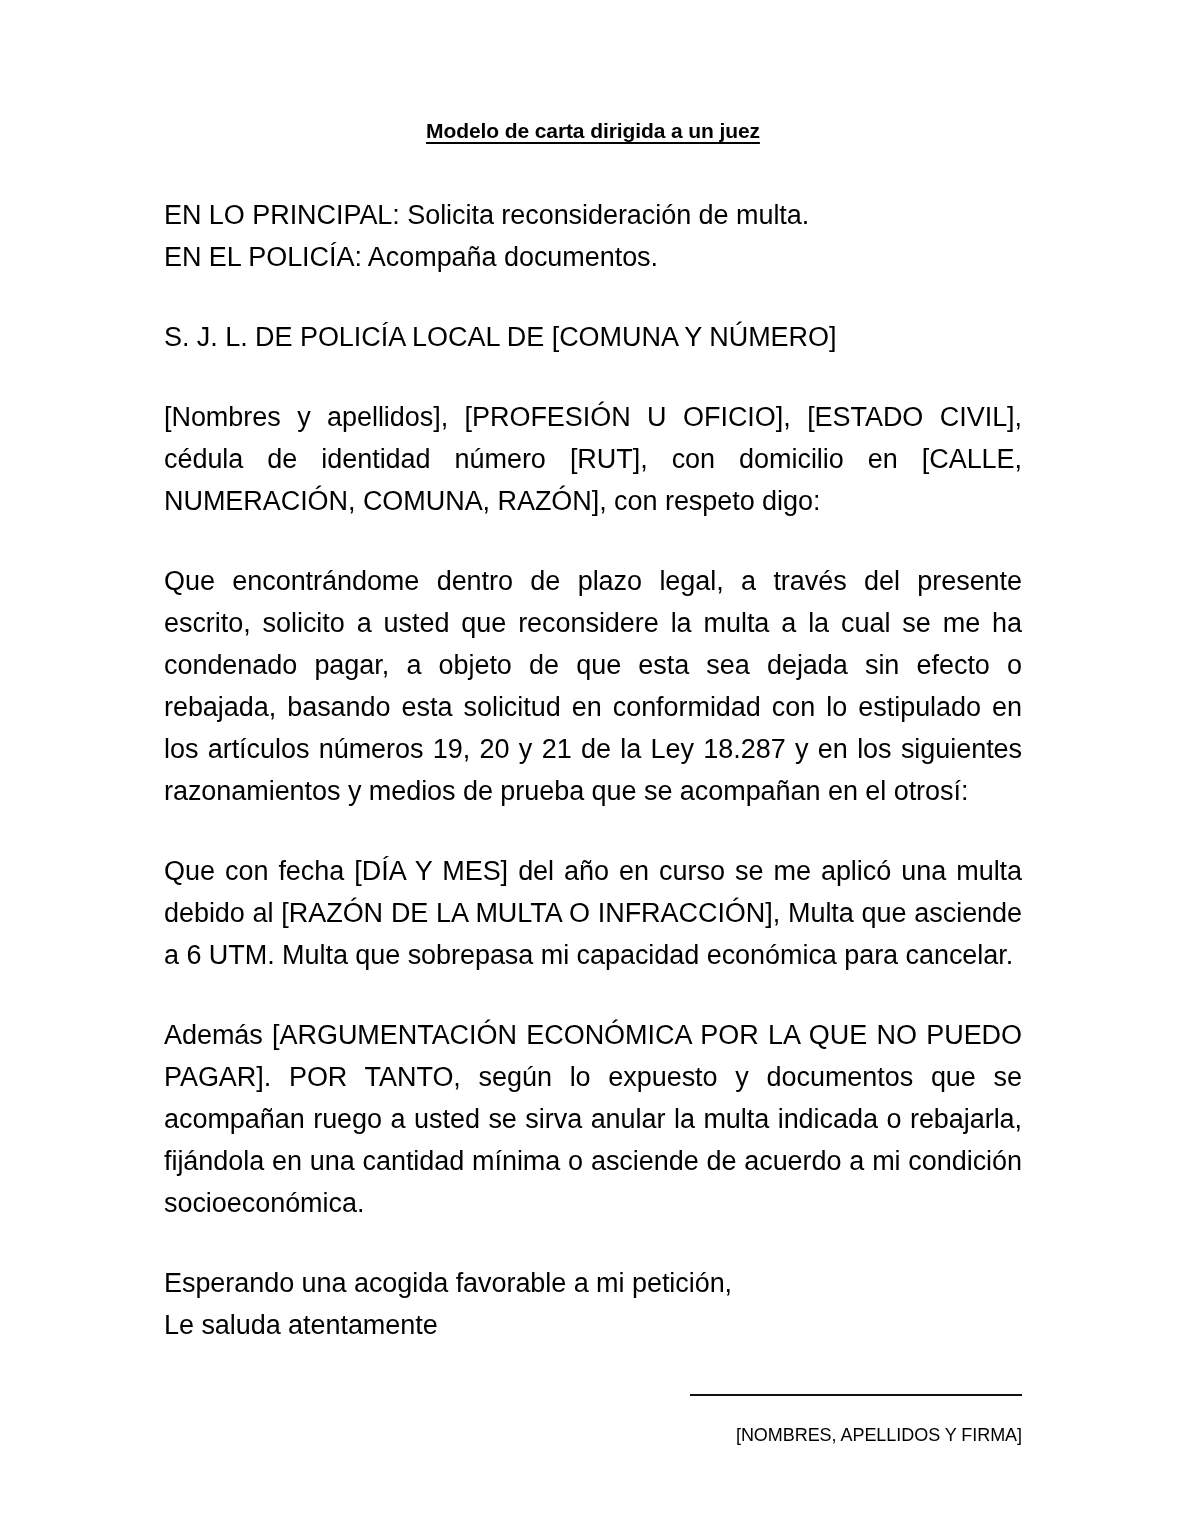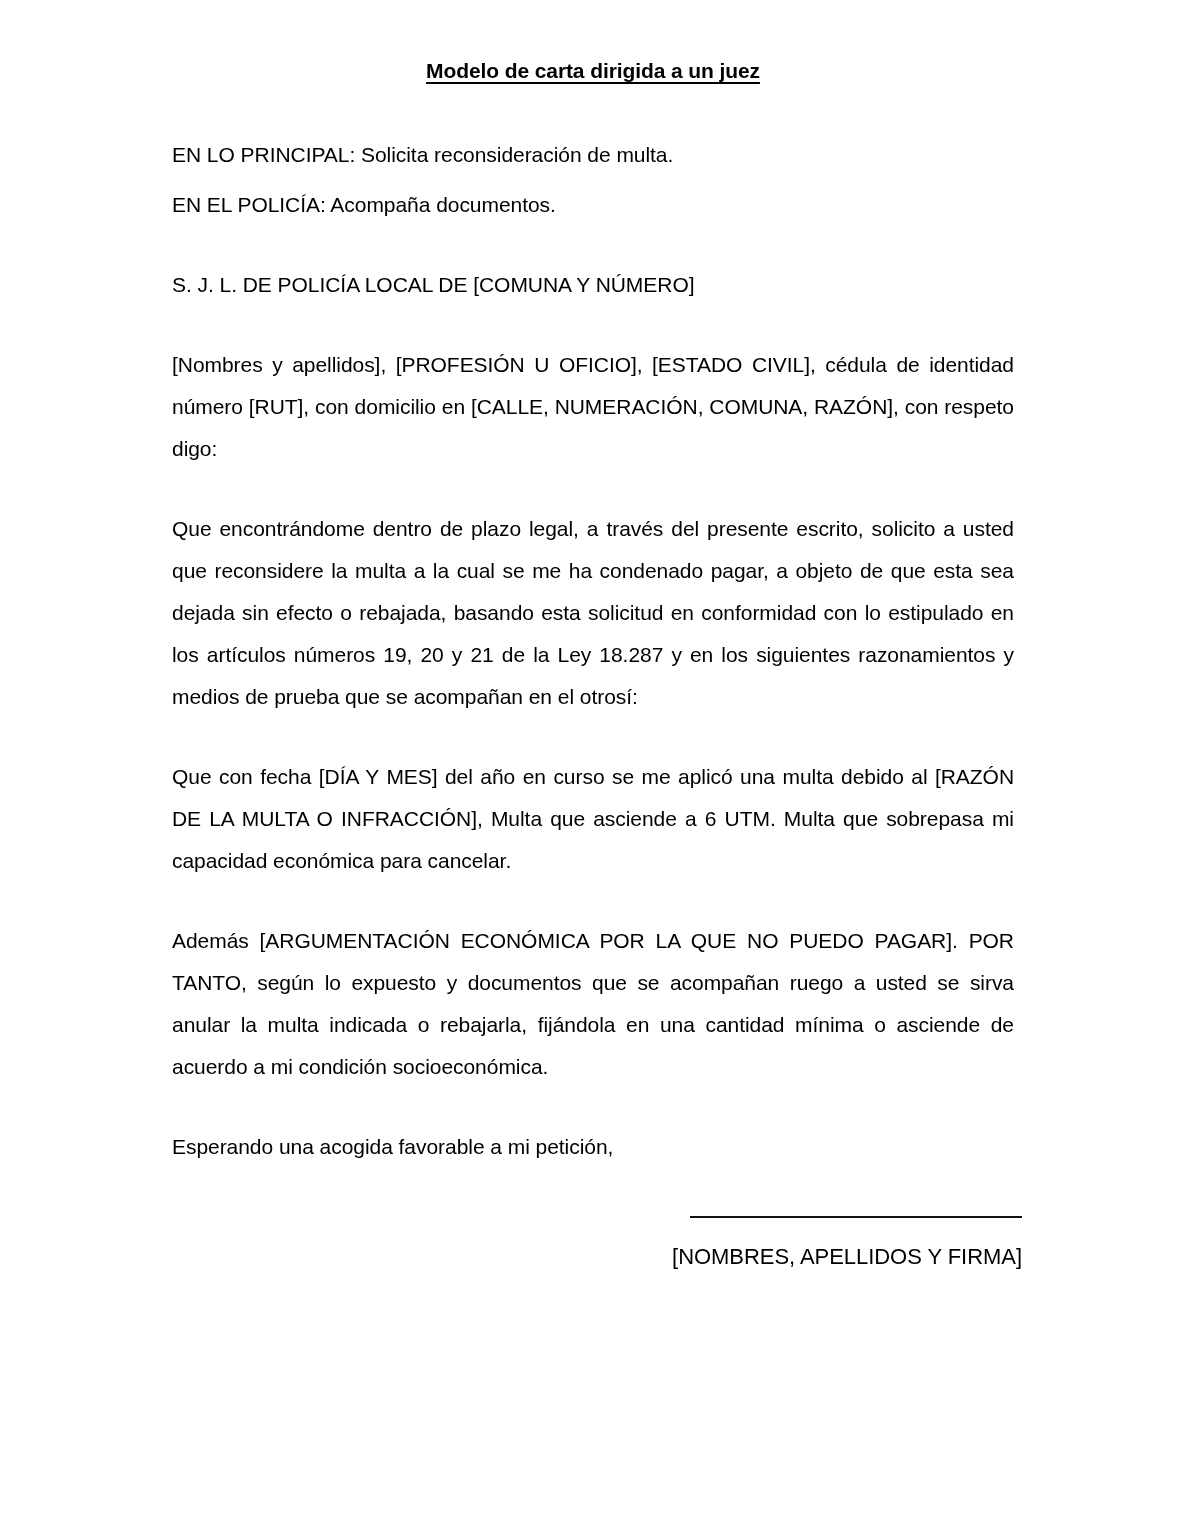--- a/index.html
+++ b/index.html
@@ -29,29 +29,29 @@
     width: 858px;
   }
   .doc-title {
     text-align: center;
     font-weight: bold;
     font-size: 21px;
     line-height: 26px;
     text-decoration: underline;
     text-underline-offset: 4px;
     margin: 0;
-    padding-top: 58px;
+    padding-top: 118px;
     letter-spacing: -0.1px;
   }
   .para {
-    font-size: 21px;
+    font-size: 27px;
     line-height: 42px;
     text-align: justify;
     text-justify: inter-word;
-    margin: 8px;
+    margin: 0;
     letter-spacing: -0.05px;
   }
   .para.left {
     text-align: left;
   }
   
   .gap-after-title { margin-top: 50px; }
   .gap-para        { margin-top: 38px; }
 
   .sig-block {
@@ -61,21 +61,21 @@
   .sig-line {
     display: block;
     margin-left: auto;
     margin-right: 0;
     width: 332px;
     height: 0;
     border-bottom: 2.5px solid #111111;
   }
   .sig-caption {
     display: block;
-    font-size: 22px;
+    font-size: 18px;
     line-height: 42px;
     margin-top: 18px;
     text-align: right;
     padding-right: 0px;
     letter-spacing: -0.05px;
   }
 </style>
 </head>
 <body>
 
@@ -93,20 +93,21 @@
     <p class="para gap-para">[Nombres y apellidos], [PROFESIÓN U OFICIO], [ESTADO CIVIL], cédula de identidad número [RUT], con domicilio en [CALLE, NUMERACIÓN, COMUNA, RAZÓN], con respeto digo:</p>
 
     <p class="para gap-para">Que encontrándome dentro de plazo legal, a través del presente escrito, solicito a usted que reconsidere la multa a la cual se me ha condenado pagar, a objeto de que esta sea dejada sin efecto o rebajada, basando esta solicitud en conformidad con lo estipulado en los artículos números 19, 20 y 21 de la Ley 18.287 y en los siguientes razonamientos y medios de prueba que se acompañan en el otrosí:</p>
 
     <p class="para gap-para">Que con fecha [DÍA Y MES] del año en curso se me aplicó una multa debido al [RAZÓN DE LA MULTA O INFRACCIÓN], Multa que asciende a 6 UTM. Multa que sobrepasa mi capacidad económica para cancelar.</p>
 
     <p class="para gap-para">Además [ARGUMENTACIÓN ECONÓMICA POR LA QUE NO PUEDO PAGAR]. POR TANTO, según lo expuesto y documentos que se acompañan ruego a usted se sirva anular la multa indicada o rebajarla, fijándola en una cantidad mínima o asciende de acuerdo a mi condición socioeconómica.</p>
 
     <p class="para left gap-para">Esperando una acogida favorable a mi petición,</p>
 
+    <p class="para left">Le saluda atentamente</p>
 
     <div class="sig-block">
       <span class="sig-line"></span>
       <span class="sig-caption">[NOMBRES, APELLIDOS Y FIRMA]</span>
     </div>
 
   </div>
 </div>
 
 </body></html>

